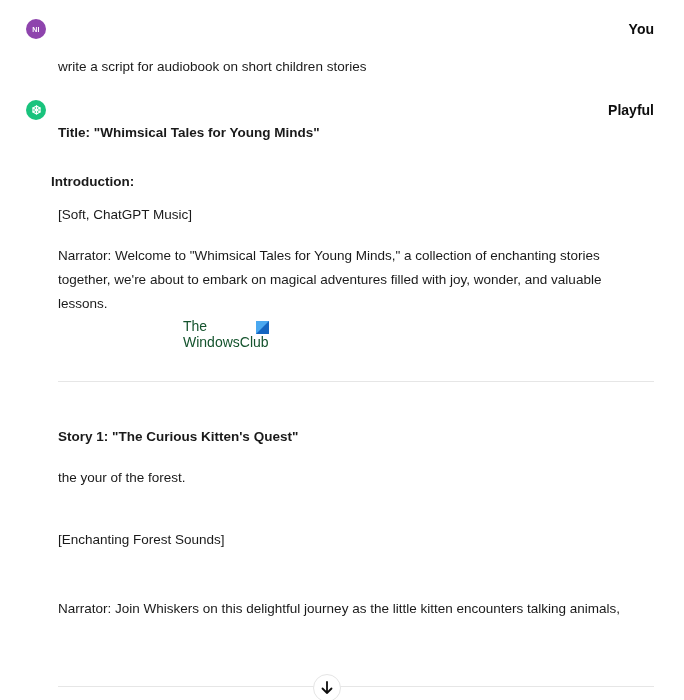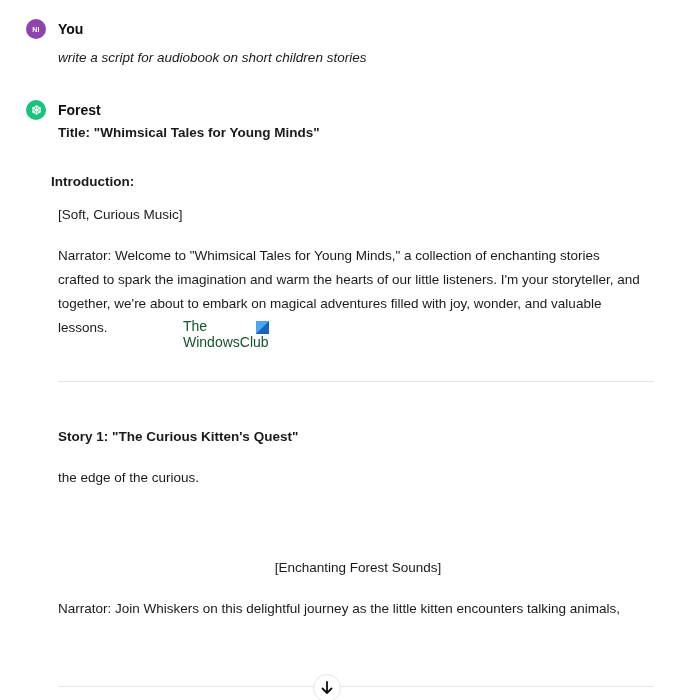--- a/index.html
+++ b/index.html
@@ -17,20 +17,21 @@
     }
     .msg {
       position: absolute;
       left: 26px;
       right: 30px;
     }
     .msg-header {
       display: flex;
       align-items: center;
       height: 20px;
+      justify-content: space-between;
     }
     .avatar {
       width: 20px;
       height: 20px;
       border-radius: 50%;
       display: flex;
       align-items: center;
       justify-content: center;
       flex-shrink: 0;
     }
@@ -49,23 +50,22 @@
       font-size: 14px;
       font-weight: bold;
       color: #0d0d0d;
     }
     .content {
       margin-left: 32px;
       font-size: 13.5px;
       color: #1a1a1a;
     }
     .user-text {
-      margin-top: 9px;
+      margin-top: 18px;
       line-height: 20px;
-      font-style: italic;
     }
     .p {
       margin: 0;
       line-height: 24px;
     }
     .bold {
       font-weight: bold;
     }
     .divider {
       position: absolute;
@@ -122,63 +122,62 @@
     <div class="avatar avatar-gpt">
       <svg width="13" height="13" viewBox="0 0 24 24">
         <g fill="none" stroke="#ffffff" stroke-width="2.2" stroke-linecap="round" stroke-linejoin="round">
           <path d="M12 3.5 L18.5 7.2 L18.5 14.6 L12 18.3 L5.5 14.6 L5.5 7.2 Z"></path>
           <path d="M12 3.5 L12 11 L18.5 14.6"></path>
           <path d="M5.5 7.2 L12 11 L12 18.3"></path>
           <path d="M18.5 7.2 L12 11 L5.5 14.6"></path>
         </g>
       </svg>
     </div>
-    <span class="author">Forest</span>
+    <span class="author">Playful</span>
   </div>
 </div>
 
 <div class="content" style="position:absolute; left:58px; top:121px; margin:0; width:600px;">
   <p class="p bold">Title: "Whimsical Tales for Young Minds"</p>
 </div>
 
 <div class="content" style="position:absolute; left:43px; top:162px; margin:8px; width:600px;">
   <p class="p bold">Introduction:</p>
 </div>
 
 <div class="content" style="position:absolute; left:58px; top:203px; margin:0; width:600px;">
-  <p class="p">[Soft, Curious Music]</p>
+  <p class="p">[Soft, ChatGPT Music]</p>
 </div>
 
 <div class="content" style="position:absolute; left:58px; top:244px; margin:0; width:610px;">
   <p class="p">Narrator: Welcome to "Whimsical Tales for Young Minds," a collection of enchanting stories</p>
-  <p class="p">crafted to spark the imagination and warm the hearts of our little listeners. I'm your storyteller, and</p>
   <p class="p">together, we're about to embark on magical adventures filled with joy, wonder, and valuable</p>
   <p class="p">lessons.</p>
 </div>
 
 <div class="watermark">
   <div>The</div>
   <div>WindowsClub</div>
   <svg class="wm-logo" viewBox="0 0 13 13">
     <rect x="0" y="0" width="13" height="13" fill="#4aa8f0"></rect>
     <polygon points="0,13 13,0 13,13" fill="#1565c0"></polygon>
   </svg>
 </div>
 
 <div class="divider" style="top:381px;"></div>
 
 <div class="content" style="position:absolute; left:58px; top:425px; margin:0; width:600px;">
   <p class="p bold">Story 1: "The Curious Kitten's Quest"</p>
 </div>
 
 <div class="content" style="position:absolute; left:58px; top:466px; margin:0; width:610px;">
-  <p class="p">the edge of the curious.</p>
+  <p class="p">the your of the forest.</p>
 </div>
 
-<div class="content" style="position:absolute; left:58px; top:556px; margin:0; width:600px;text-align:center;">
+<div class="content" style="position:absolute; left:58px; top:528px; margin:0; width:600px;">
   <p class="p">[Enchanting Forest Sounds]</p>
 </div>
 
 <div class="content" style="position:absolute; left:58px; top:597px; margin:0; width:610px;">
   <p class="p">Narrator: Join Whiskers on this delightful journey as the little kitten encounters talking animals,</p>
 </div>
 
 <div class="divider" style="top:686px;"></div>
 
 <div class="scroll-btn">

